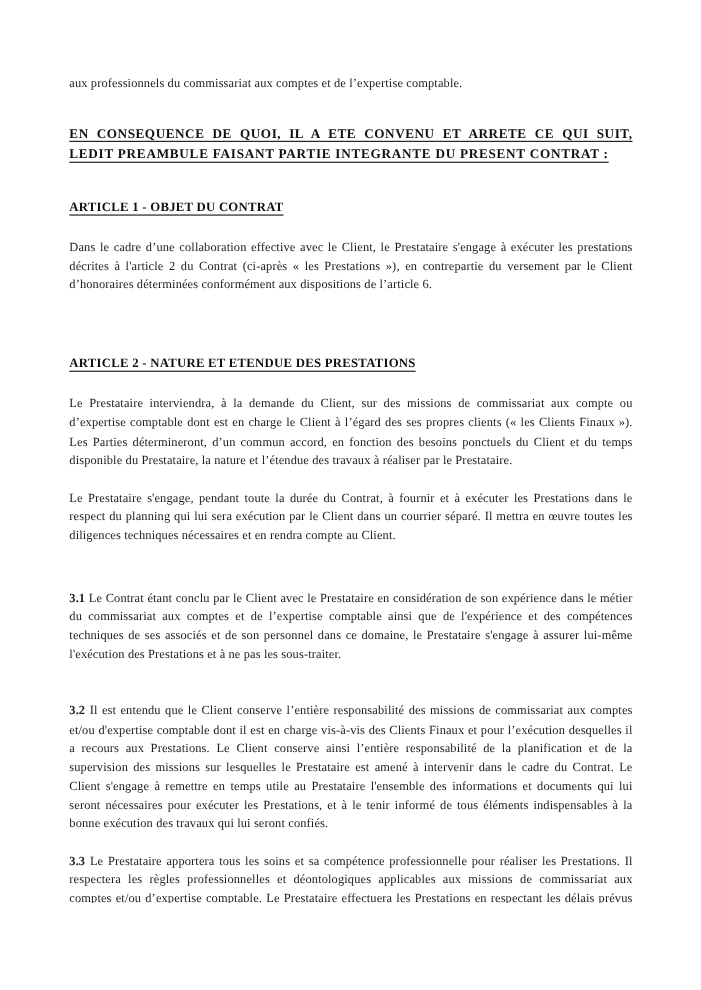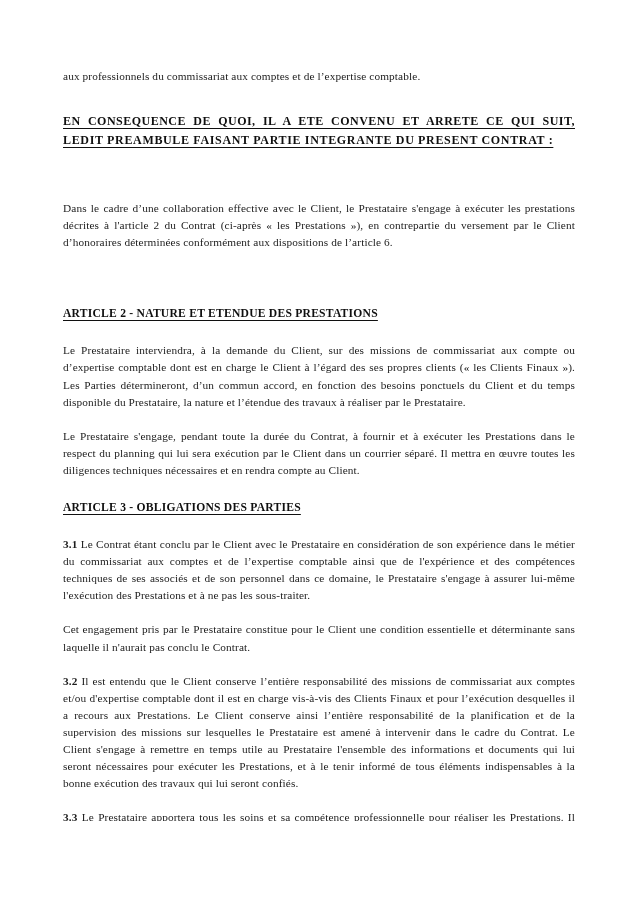--- a/index.html
+++ b/index.html
@@ -91,20 +91,21 @@
   <div class="content">
 
     <p class="para">aux professionnels du commissariat aux comptes et de l’expertise comptable.</p>
 
     <div class="gap-lg"></div>
 
     <h2 class="preamble"><span>EN CONSEQUENCE DE QUOI, IL A ETE CONVENU ET ARRETE CE QUI SUIT,</span><span class="l2">LEDIT PREAMBULE FAISANT PARTIE INTEGRANTE DU PRESENT CONTRAT :</span></h2>
 
     <div class="gap-xl"></div>
 
+    <h2 class="heading">ARTICLE 1 - OBJET DU CONTRAT</h2>
 
     <div class="gap-md"></div>
 
     <p class="para">Dans le cadre d’une collaboration effective avec le Client, le Prestataire s'engage à exécuter les prestations décrites à l'article 2 du Contrat (ci-après « les Prestations »), en contrepartie du versement par le Client d’honoraires déterminées conformément aux dispositions de l’article 6.</p>
 
     <div class="gap-sm"></div>
 
 
     <div class="gap-sm"></div>
 
@@ -116,29 +117,27 @@
     <div class="gap-md"></div>
 
     <p class="para">Le Prestataire interviendra, à la demande du Client, sur des missions de commissariat aux compte ou d’expertise comptable dont est en charge le Client à l’égard des ses propres clients (« les Clients Finaux »). Les Parties détermineront, d’un commun accord, en fonction des besoins ponctuels du Client et du temps disponible du Prestataire, la nature et l’étendue des travaux à réaliser par le Prestataire.</p>
 
     <div class="gap-sm"></div>
 
     <p class="para">Le Prestataire s'engage, pendant toute la durée du Contrat, à fournir et à exécuter les Prestations dans le respect du planning qui lui sera exécution par le Client dans un courrier séparé. Il mettra en œuvre toutes les diligences techniques nécessaires et en rendra compte au Client.</p>
 
     <div class="gap-md"></div>
 
-    <h2 class="heading">ARTICLE 3 - OBLIGATIONS DES PARTIES</h2>
 
     <div class="gap-md"></div>
 
     <p class="para"><span class="bold-num">3.1 </span><span>Le Contrat étant conclu par le Client avec le Prestataire en considération de son expérience dans le métier du commissariat aux comptes et de l’expertise comptable ainsi que de l'expérience et des compétences techniques de ses associés et de son personnel dans ce domaine, le Prestataire s'engage à assurer lui-même l'exécution des Prestations et à ne pas les sous-traiter.</span></p>
 
     <div class="gap-sm"></div>
 
-    <p class="para">Cet engagement pris par le Prestataire constitue pour le Client une condition essentielle et déterminante sans laquelle il n'aurait pas conclu le Contrat.</p>
 
     <div class="gap-sm"></div>
 
     <p class="para"><span class="bold-num">3.2 </span><span>Il est entendu que le Client conserve l’entière responsabilité des missions de commissariat aux comptes et/ou d'expertise comptable dont il est en charge vis-à-vis des Clients Finaux et pour l’exécution desquelles il a recours aux Prestations. Le Client conserve ainsi l’entière responsabilité de la planification et de la supervision des missions sur lesquelles le Prestataire est amené à intervenir dans le cadre du Contrat. Le Client s'engage à remettre en temps utile au Prestataire l'ensemble des informations et documents qui lui seront nécessaires pour exécuter les Prestations, et à le tenir informé de tous éléments indispensables à la bonne exécution des travaux qui lui seront confiés.</span></p>
 
     <div class="gap-sm"></div>
 
     <p class="para"><span class="bold-num">3.3 </span><span>Le Prestataire apportera tous les soins et sa compétence professionnelle pour réaliser les Prestations. Il respectera les règles professionnelles et déontologiques applicables aux missions de commissariat aux comptes et/ou d’expertise comptable. Le Prestataire effectuera les Prestations en respectant les délais prévus dans le planning visé à l’article 2 du Contrat. Il restituera intégralement au Client, à première demande de ce dernier, tous les documents, fichiers et matériels qui lui auront été communiqués et mis à disposition dans le cadre de l'exécution des Prestations. Le Prestataire est autorisé à conserver une copie des documents dans les seuls cas où la réglementation professionnelle des</span></p>
 
   </div>

